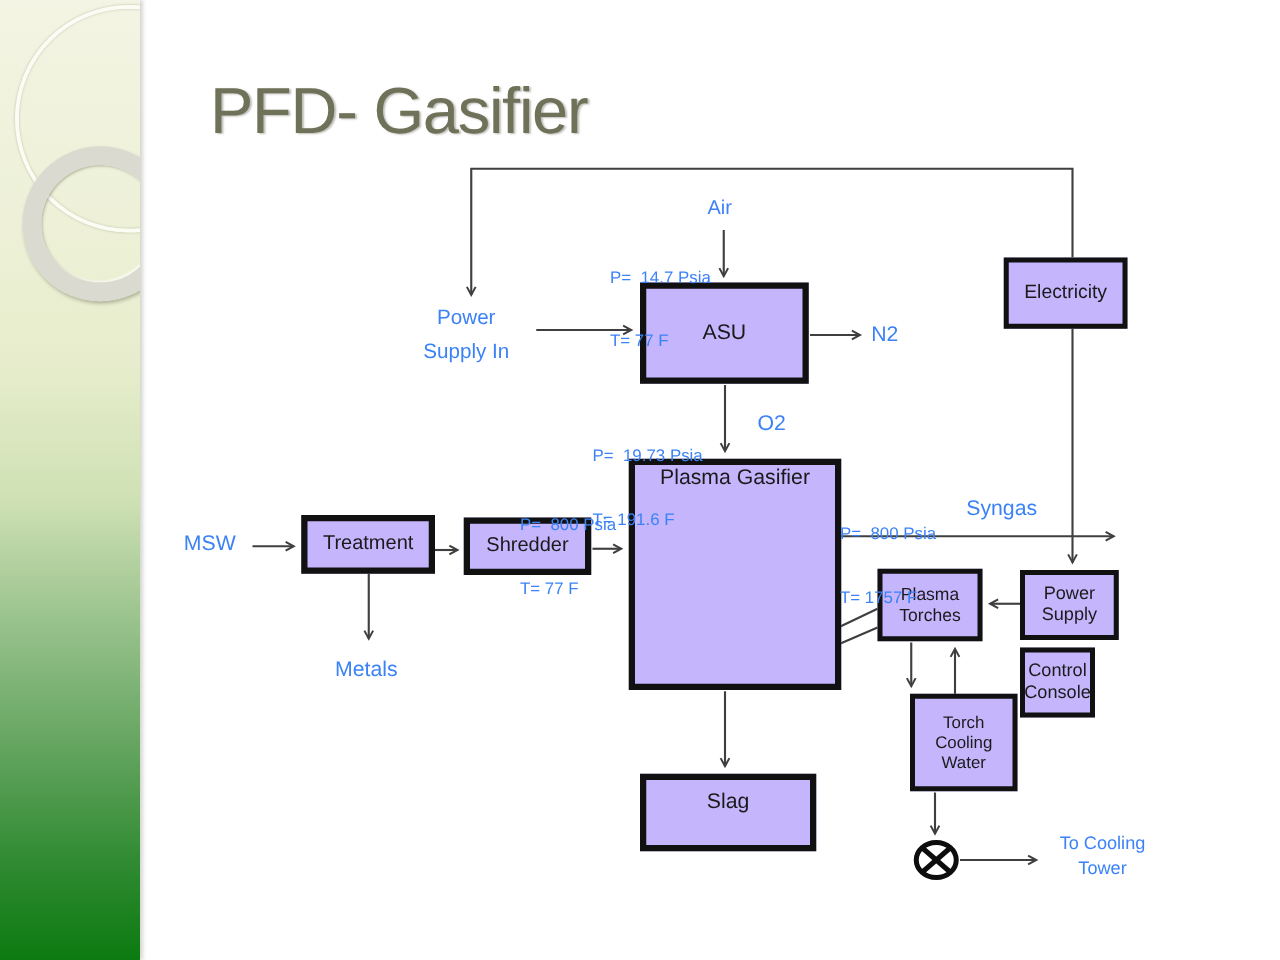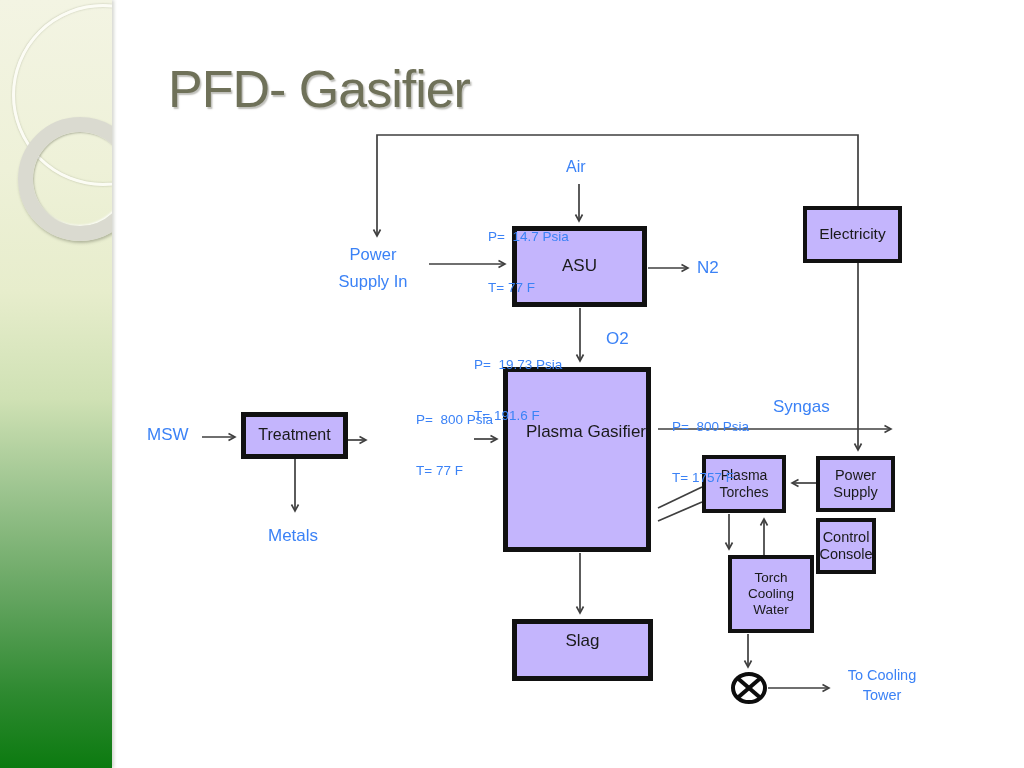--- a/index.html
+++ b/index.html
@@ -82,22 +82,25 @@
   </div>
 
   <div class="pbox thin" style="left:803px;top:206px;width:99px;height:57px;font-size:15.5px;">
     <span>Electricity</span>
   </div>
 
   <div class="pbox" style="left:241px;top:412px;width:107px;height:47px;">
     <span>Treatment</span>
   </div>
 
+  <div class="pbox" style="left:371px;top:414px;width:102px;height:46px;">
+    <span>Shredder</span>
+  </div>
 
-  <div class="pbox" style="left:503px;top:367px;width:148px;height:185px;justify-content:flex-start;padding-top:50px;font-size:17px;align-items:flex-end;">
+  <div class="pbox" style="left:503px;top:367px;width:170px;height:185px;justify-content:flex-start;font-size:17px;">
     <span>Plasma Gasifier</span>
   </div>
 
   <div class="pbox" style="left:512px;top:619px;width:141px;height:62px;justify-content:flex-start;padding-top:7px;font-size:17px;">
     <span>Slag</span>
   </div>
 
   <div class="pbox thin" style="left:702px;top:455px;width:84px;height:58px;font-size:14px;">
     <span>Plasma</span>
     <span>Torches</span>
@@ -114,21 +117,21 @@
   </div>
 
   <div class="pbox" style="left:704px;top:555px;width:86px;height:78px;font-size:13.5px;border-width:4px;margin-left:24px;">
     <span>Torch</span>
     <span>Cooling</span>
     <span>Water</span>
   </div>
 
   <div class="lbl" style="left:566px;top:158px;font-size:16px;">Air</div>
 
-  <div class="lbl small" style="left:488px;top:194px;">
+  <div class="lbl small" style="left:488px;top:179px;">
     <div>P=  14.7 Psia</div>
     <div>T= 77 F</div>
   </div>
 
   <div class="lbl center" style="left:328px;top:241px;width:90px;font-size:16.5px;line-height:1.65;">
     <div>Power</div>
     <div>Supply In</div>
   </div>
 
   <div class="lbl" style="left:697px;top:258px;">N2</div>

